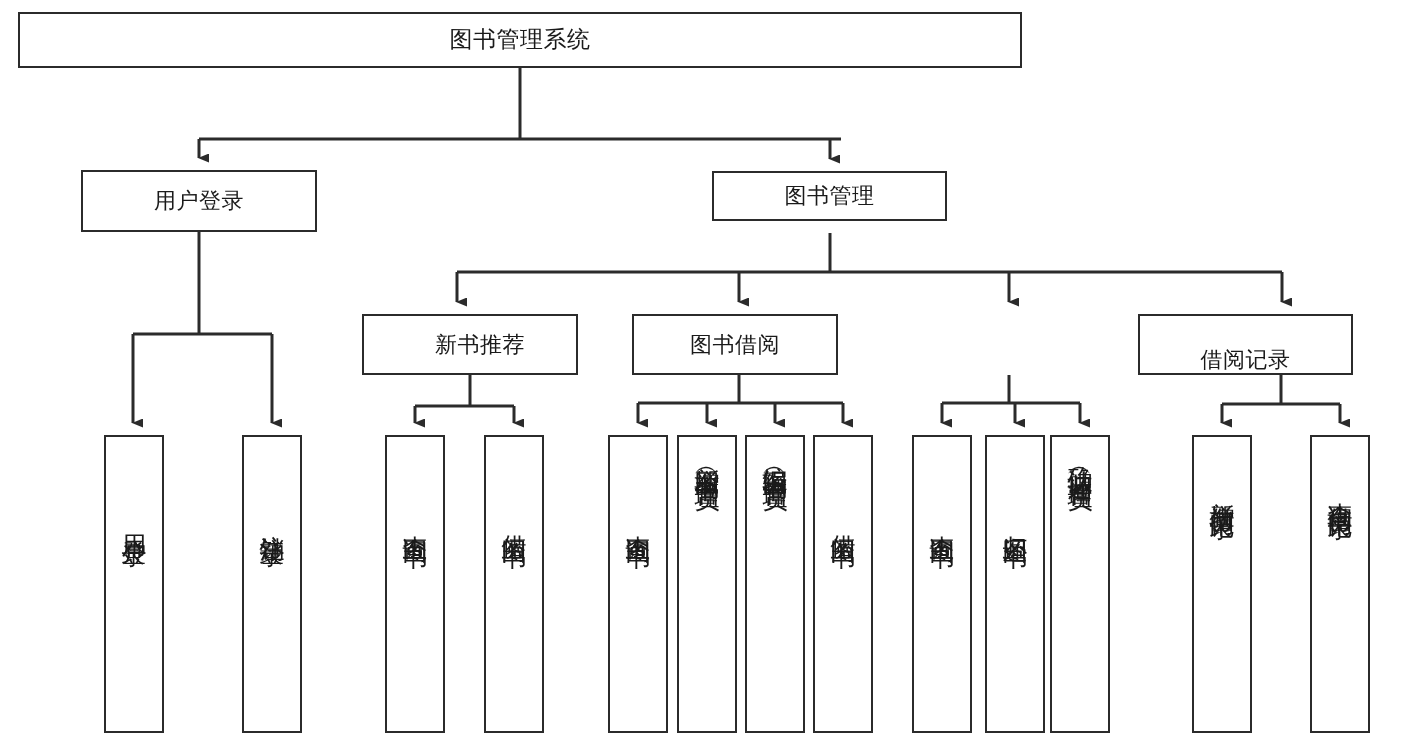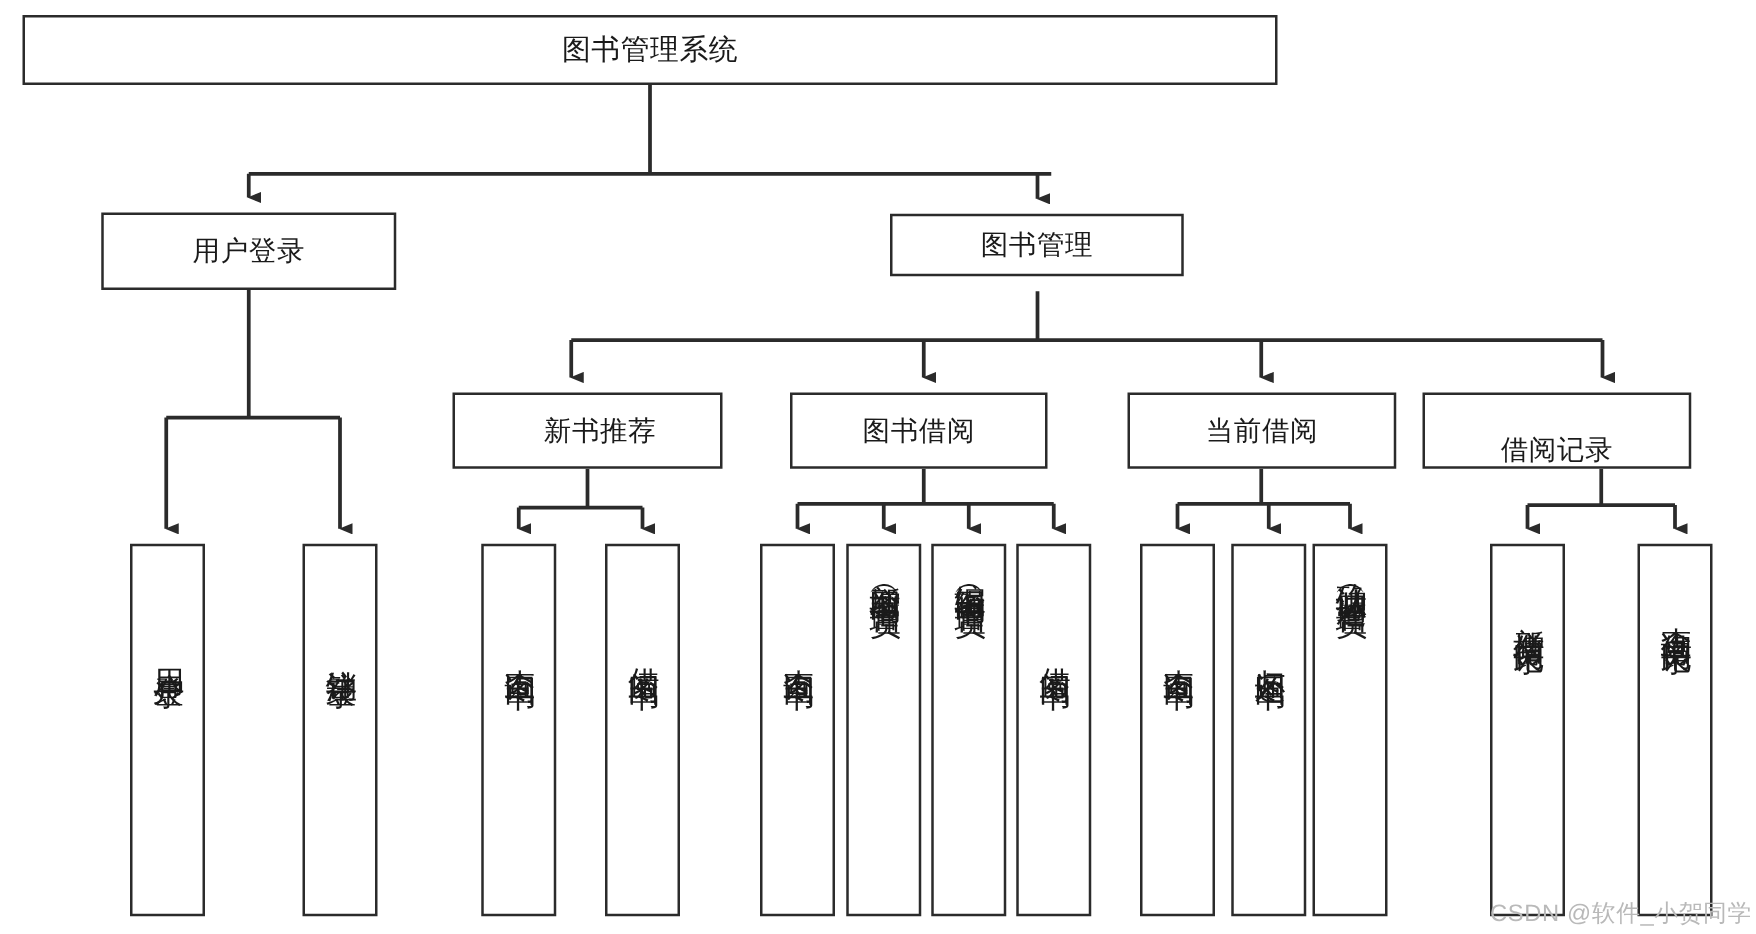--- a/index.html
+++ b/index.html
@@ -136,23 +136,20 @@
   <div class="node h" style="left:712px; top:171px; width:235px; height:50px;">
     <span class="label">图书管理</span>
   </div>
 
   <div class="node h" style="left:362px; top:314px; width:216px; height:61px;padding-left:20px;">
     <span class="label">新书推荐</span>
   </div>
   <div class="node h" style="left:632px; top:314px; width:206px; height:61px;">
     <span class="label">图书借阅</span>
   </div>
-  <div class="node h" style="left:902px; top:314px; width:215px; height:61px;">
-    <span class="label">当前借阅</span>
-  </div>
   <div class="node h" style="left:1138px; top:314px; width:215px; height:61px;align-items:flex-end;">
     <span class="label">借阅记录</span>
   </div>
 
   <div class="node v" style="left:104px; top:435px; width:60px; height:298px; padding-top:78px;">
     <span class="label">用户登录</span>
   </div>
   <div class="node v" style="left:242px; top:435px; width:60px; height:298px; padding-top:78px;">
     <span class="label">注销登录</span>
   </div>
@@ -187,17 +184,14 @@
     <span class="label">确认归还（管理员）</span>
   </div>
 
   <div class="node v" style="left:1192px; top:435px; width:60px; height:298px; padding-top:45px;">
     <span class="label">新增借阅记录</span>
   </div>
   <div class="node v" style="left:1310px; top:435px; width:60px; height:298px; padding-top:45px;">
     <span class="label">查询借阅记录</span>
   </div>
 
-  <div class="watermark" style="left:1192px; top:718px;">
-    <span>CSDN @软件_小贺同学</span>
-  </div>
 
 </div>
 
 </body></html>

